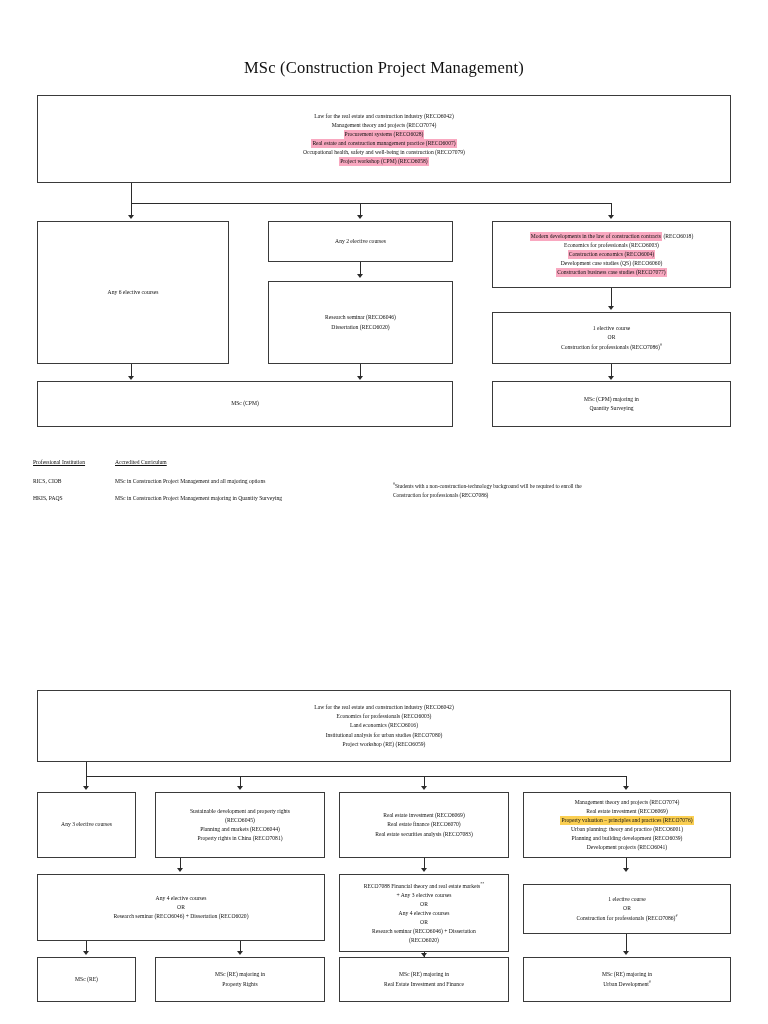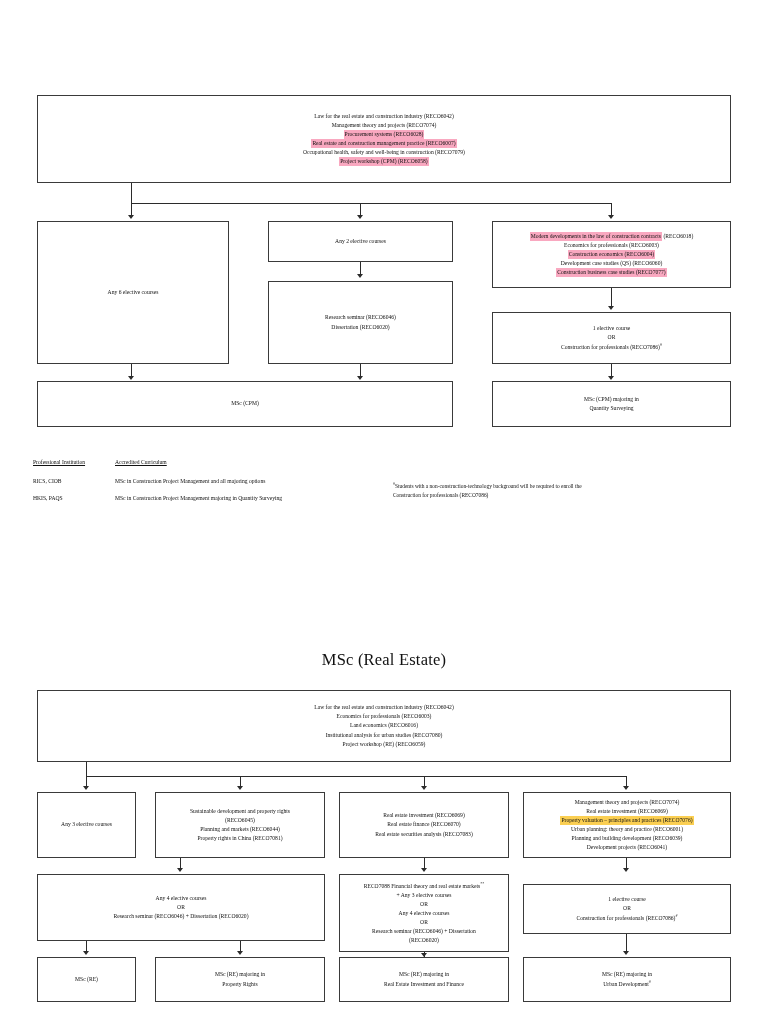--- a/index.html
+++ b/index.html
@@ -84,20 +84,21 @@
     line-height: 1.65;
     color: #111;
     width: 290px;
   }
 </style>
 </head>
 <body>
 
 <div class="page">
 
+  <div class="doc-title" id="title-cpm">MSc (Construction Project Management)</div>
 
   <div class="box" id="cpm-core" style="left:37px; top:95px; width:694px; height:88px;">
     <div class="lines">
         <div><span>Law for the real estate and construction industry (RECO6042)</span></div>
         <div><span>Management theory and projects (RECO7074)</span></div>
         <div><span class="hl-pink">Procurement systems (RECO6028)</span></div>
         <div><span class="hl-pink">Real estate and construction management practice (RECO6007)</span></div>
         <div><span>Occupational health, safety and well-being in construction (RECO7079)</span></div>
         <div><span class="hl-pink">Project workshop (CPM) (RECO6058)</span></div>
       </div>
@@ -181,21 +182,20 @@
 
     <div class="row" style="left:0px; top:36px;">HKIS, PAQS</div>
     <div class="row" style="left:82px; top:36px;">MSc in Construction Project Management majoring in Quantity Surveying</div>
   </div>
 
   <div class="footnote" style="left:393px; top:481px;">
     <span class="sup">#</span><span>Students with a non-construction-technology background will be required to enroll the</span><br>
     <span>Construction for professionals (RECO7086)</span>
   </div>
 
-  <div class="doc-title" id="title-re">MSc (Real Estate)</div>
 
   <div class="box" style="left:37px; top:690px; width:694px; height:72px;">
     <div class="lines">
         <div><span>Law for the real estate and construction industry (RECO6042)</span></div>
         <div><span>Economics for professionals (RECO6003)</span></div>
         <div><span>Land economics (RECO6016)</span></div>
         <div><span>Institutional analysis for urban studies (RECO7080)</span></div>
         <div><span>Project workshop (RE) (RECO6059)</span></div>
       </div>
   </div>

